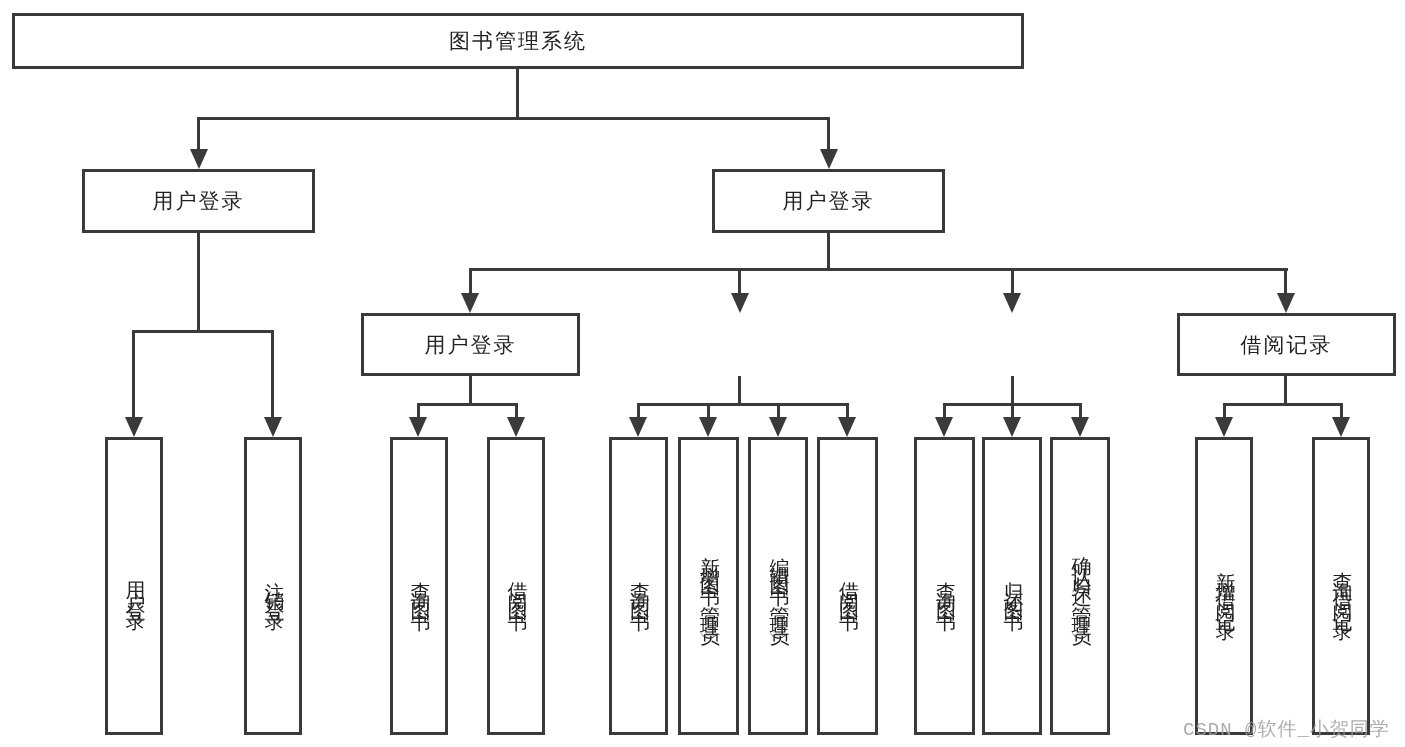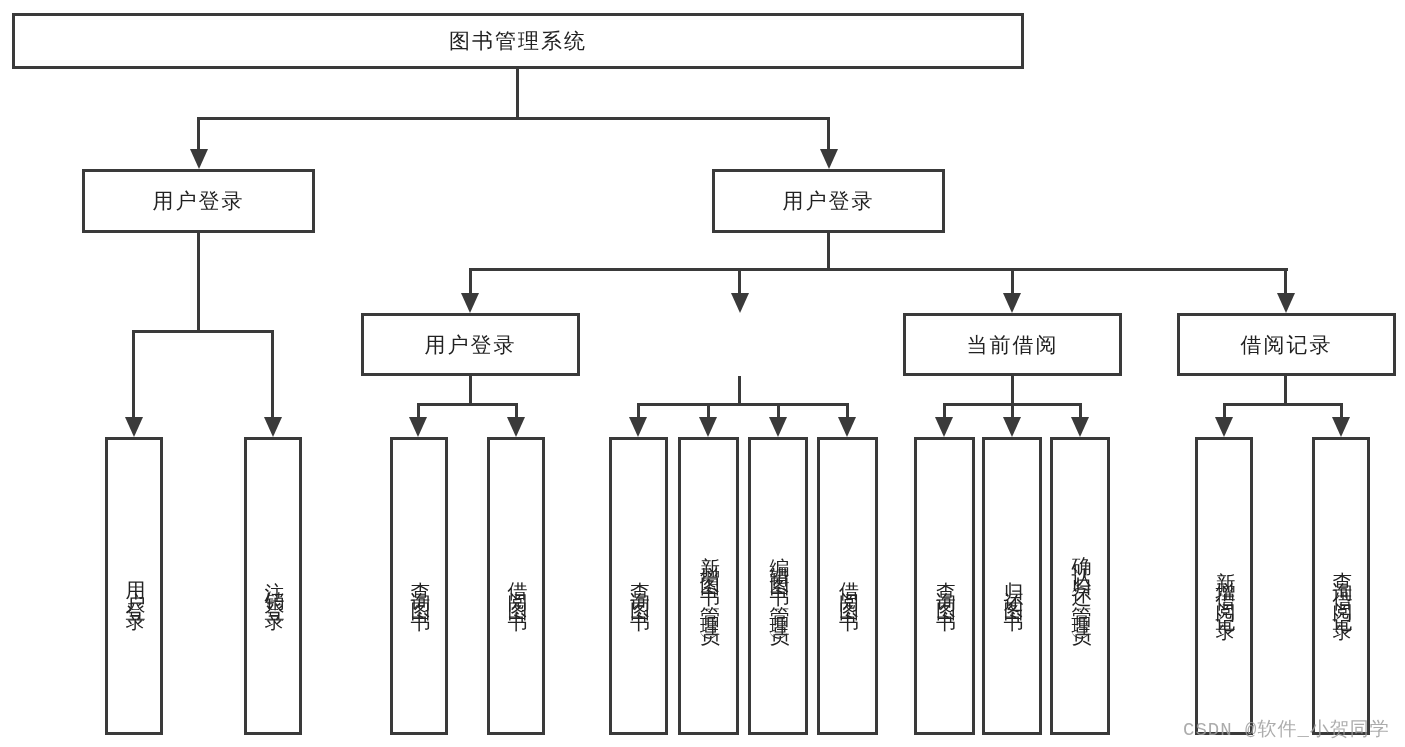--- a/index.html
+++ b/index.html
@@ -95,23 +95,20 @@
   <div class="ln" style="left:738px;top:268px;width:3px;height:27px;"></div>
   <div class="arr" style="left:731px;top:293px;"></div>
   <div class="ln" style="left:1011px;top:268px;width:3px;height:27px;"></div>
   <div class="arr" style="left:1003px;top:293px;"></div>
   <div class="ln" style="left:1284px;top:268px;width:3px;height:27px;"></div>
   <div class="arr" style="left:1277px;top:293px;"></div>
 
   <div class="hnode" style="left:361px;top:313px;width:219px;height:63px;">
     <span>用户登录</span>
   </div>
-  <div class="hnode" style="left:903px;top:313px;width:219px;height:63px;">
-    <span>当前借阅</span>
-  </div>
   <div class="hnode" style="left:1177px;top:313px;width:219px;height:63px;">
     <span>借阅记录</span>
   </div>
 
   <div class="ln" style="left:469px;top:376px;width:3px;height:30px;"></div>
   <div class="ln" style="left:417px;top:403px;width:101px;height:3px;"></div>
   <div class="ln" style="left:417px;top:403px;width:3px;height:16px;"></div>
   <div class="arr" style="left:409px;top:417px;"></div>
   <div class="ln" style="left:515px;top:403px;width:3px;height:16px;"></div>
   <div class="arr" style="left:507px;top:417px;"></div>

